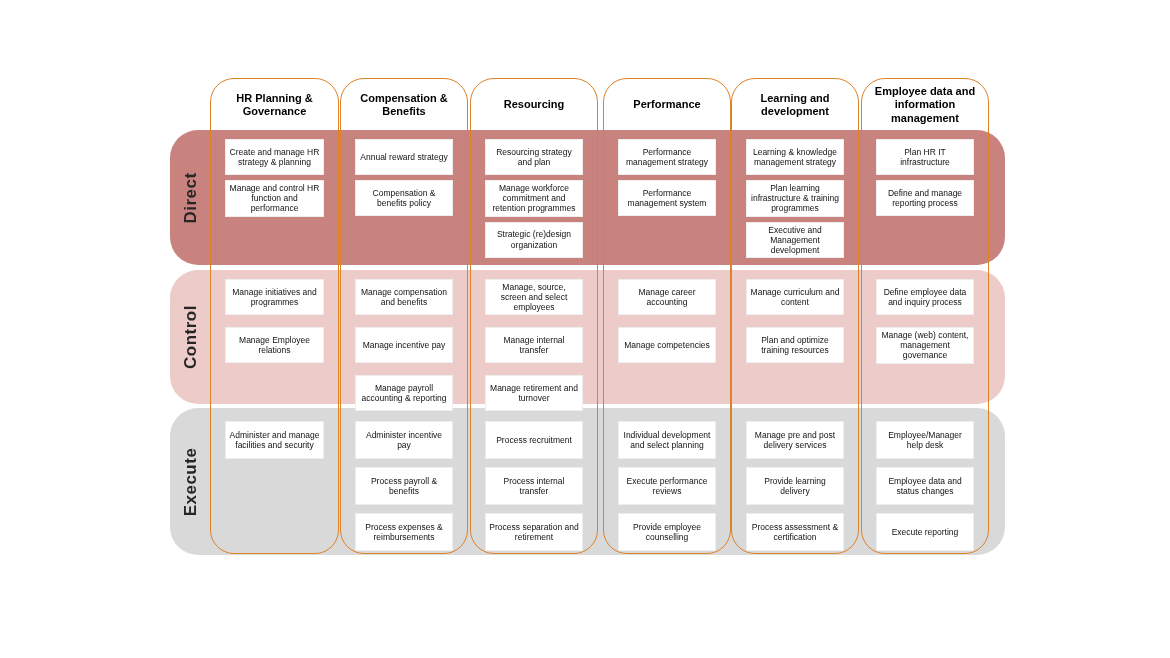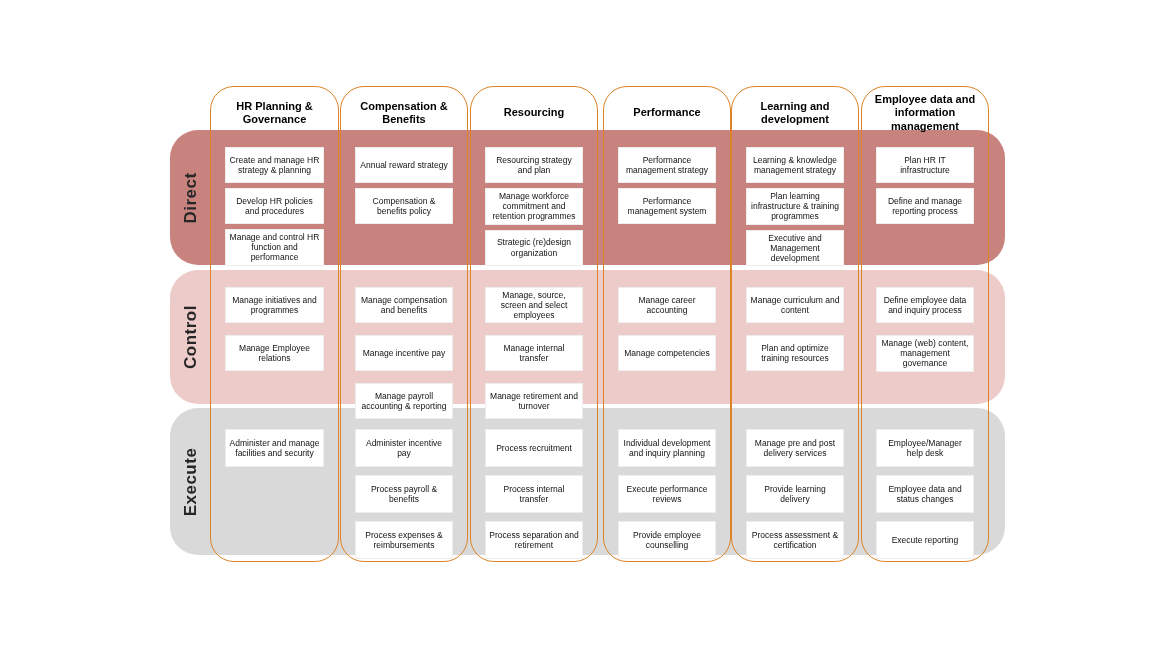--- a/index.html
+++ b/index.html
@@ -14,21 +14,21 @@
   
   .band{position:absolute;left:0;width:835px;border-radius:28px;z-index:1;}
   .band-direct{top:52px;height:135px;}
   .band-control{top:192px;height:134px;}
   .band-execute{top:330px;height:147px;}
 
   .row-gutter{position:absolute;left:0;top:0;bottom:0;width:42px;display:flex;align-items:center;justify-content:center;}
   .row-label{transform:rotate(-90deg);white-space:nowrap;font-size:17px;font-weight:bold;color:#262626;letter-spacing:0.5px;}
 
   
-  .columns{position:absolute;left:0;top:0;width:835px;height:478px;z-index:2;margin-top:8px;}
+  .columns{position:absolute;left:0;top:0;width:835px;height:478px;z-index:2;}
   .process-column{position:absolute;top:0;height:474px;width:126px;border:1.5px solid var(--accent);border-radius:24px;background:transparent;}
   .process-column:nth-child(1){left:40px;width:127px;}
   .process-column:nth-child(2){left:170px;}
   .process-column:nth-child(3){left:300px;}
   .process-column:nth-child(4){left:433px;}
   .process-column:nth-child(5){left:561px;}
   .process-column:nth-child(6){left:691px;}
 
   .col-header{position:absolute;left:0;top:0;width:100%;height:52px;display:flex;align-items:center;justify-content:center;text-align:center;font-size:11px;font-weight:bold;color:#000;line-height:1.2;padding:2px 6px;box-sizing:border-box;}
 
@@ -64,21 +64,20 @@
       <div class="row-gutter">
         <span class="row-label">Execute</span>
       </div>
     </div>
 
     <div class="columns" id="columns">
         <div class="process-column">
     <div class="col-header">HR Planning &amp; Governance</div>
     <div class="cell cell-direct">
             <div class="task-box">Create and manage HR strategy &amp; planning</div>
-            <div class="task-box">Develop HR policies and procedures</div>
             <div class="task-box">Manage and control HR function and performance</div>
           </div>
     <div class="cell cell-control">
             <div class="task-box">Manage initiatives and programmes</div>
             <div class="task-box">Manage Employee relations</div>
           </div>
     <div class="cell cell-execute">
             <div class="task-box">Administer and manage facilities and security</div>
           </div>
   </div>
@@ -121,21 +120,21 @@
     <div class="col-header">Performance</div>
     <div class="cell cell-direct">
             <div class="task-box">Performance management strategy</div>
             <div class="task-box">Performance management system</div>
           </div>
     <div class="cell cell-control">
             <div class="task-box">Manage career accounting</div>
             <div class="task-box">Manage competencies</div>
           </div>
     <div class="cell cell-execute">
-            <div class="task-box">Individual development and inquiry planning</div>
+            <div class="task-box">Individual development and select planning</div>
             <div class="task-box">Execute performance reviews</div>
             <div class="task-box">Provide employee counselling</div>
           </div>
   </div>
         <div class="process-column">
     <div class="col-header">Learning and development</div>
     <div class="cell cell-direct">
             <div class="task-box">Learning &amp; knowledge management strategy</div>
             <div class="task-box">Plan learning infrastructure &amp; training programmes</div>
             <div class="task-box">Executive and Management development</div>

